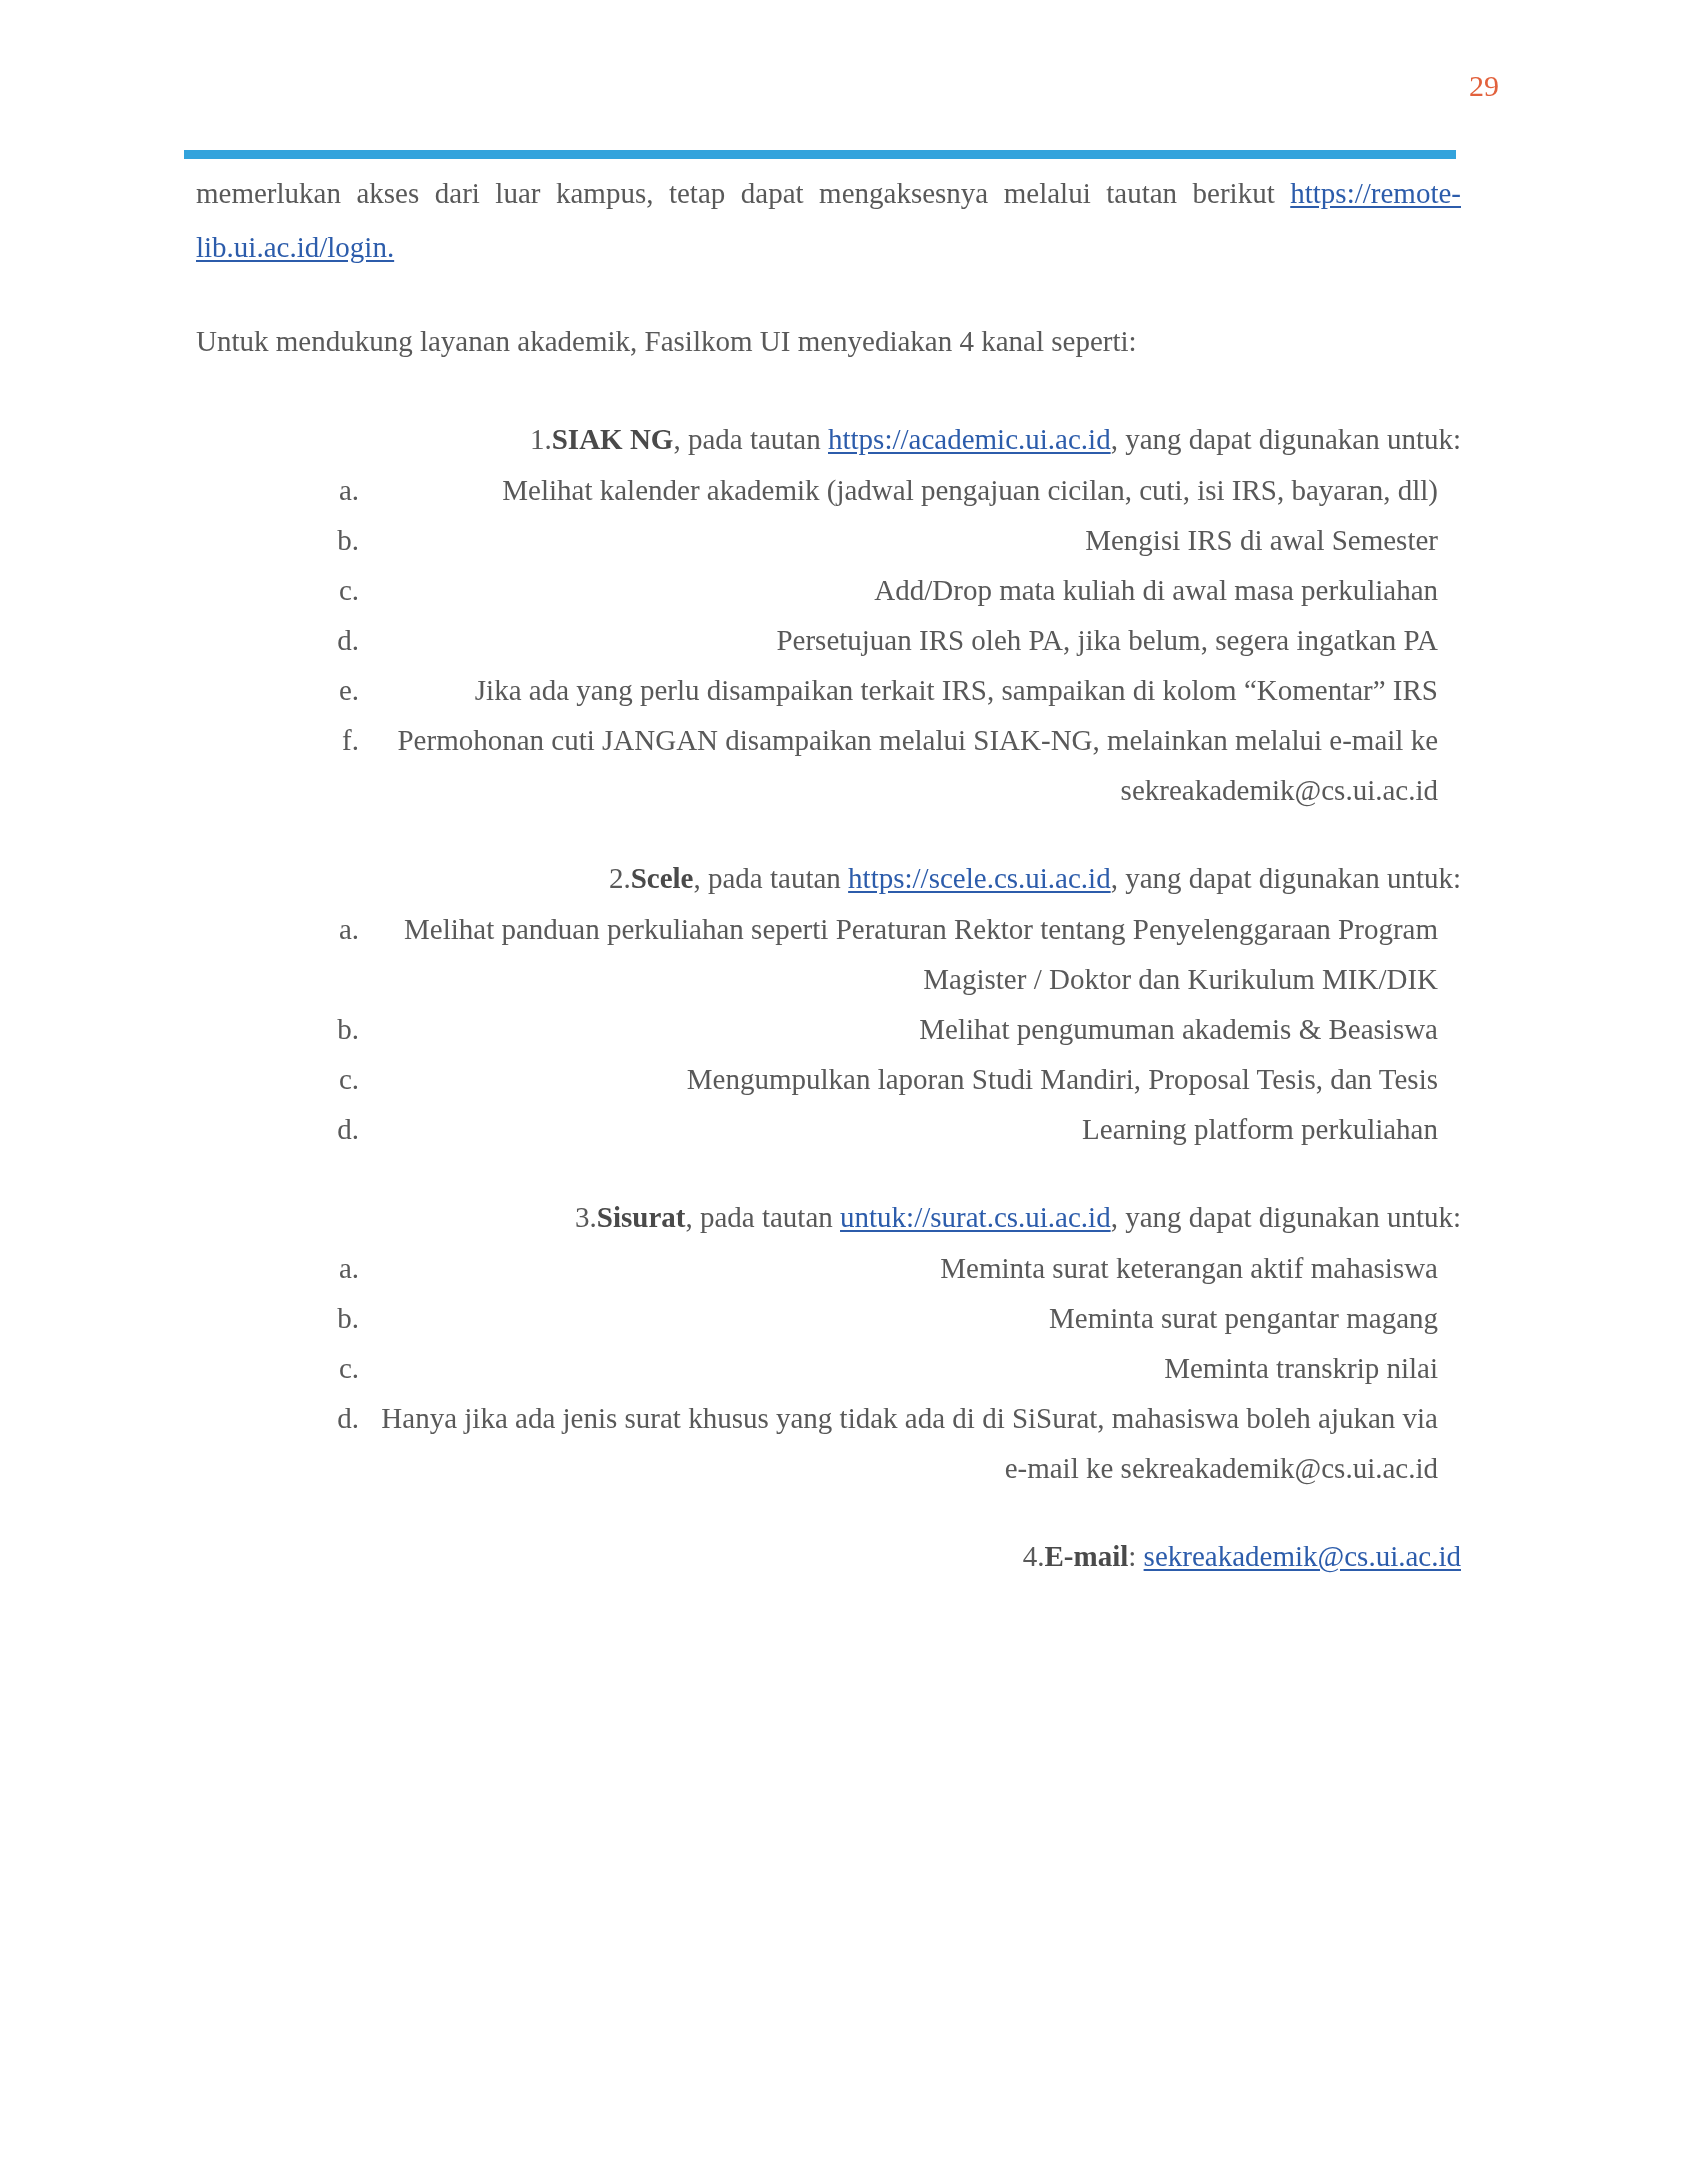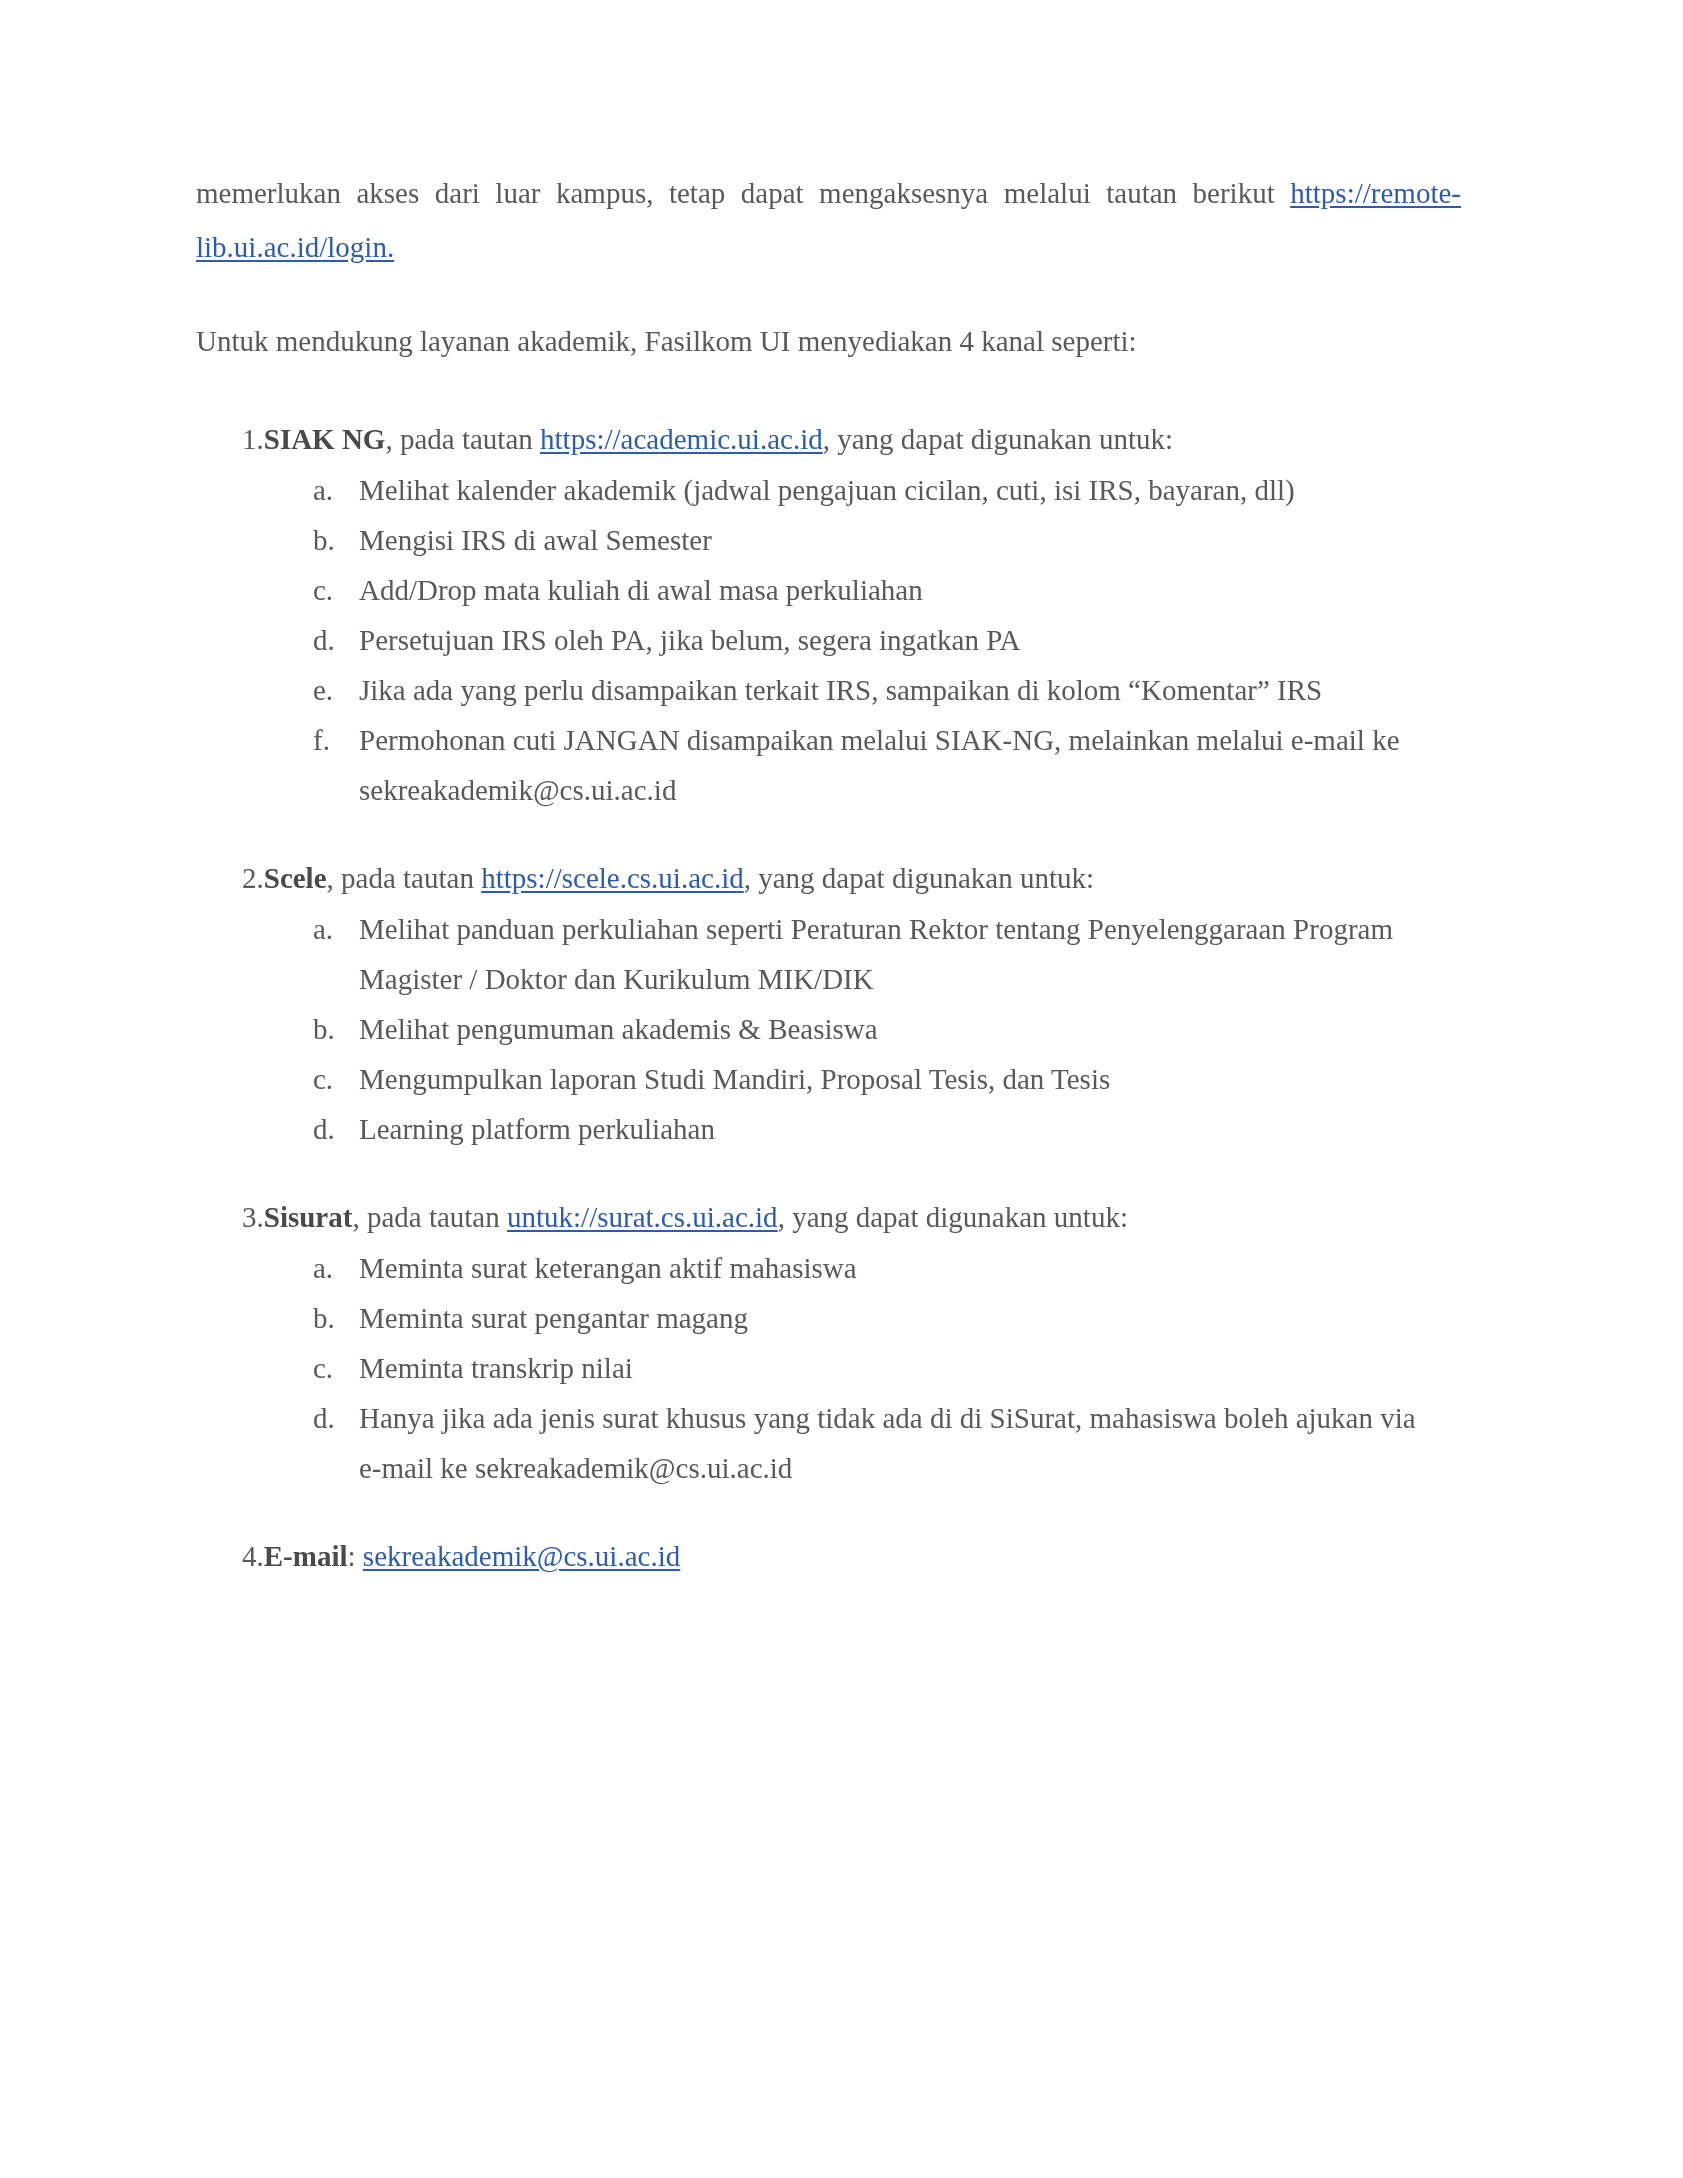--- a/index.html
+++ b/index.html
@@ -83,20 +83,21 @@
     font-family: "Liberation Serif", "DejaVu Serif", serif;
   }
   
   .num-list {
     margin: 46px 0 0 0;
     padding: 0;
     list-style: none;
   }
   .num-item {
     margin: 0 0 0 0;
+    text-align: right;
   }
   .num-item + .num-item {
     margin-top: 38px;
   }
   .num-line {
     font-size: 29px;
     line-height: 51px;
     padding-left: 44px;
     text-indent: -44px;
     margin-left: 46px;
@@ -125,20 +126,24 @@
   .alpha-text {
     flex: 1 1 auto;
     max-width: 1079px;
   }
 </style>
 </head>
 <body>
 
 <div class="page">
 
+  <div class="page-header">
+    <div class="folio">29</div>
+    <div class="header-rule"></div>
+  </div>
 
   <div class="content">
 
     <p class="body-par par-gap-1"><span>memerlukan akses dari luar kampus, tetap dapat mengaksesnya melalui tautan berikut </span><a class="link" href="#">https://remote-lib.ui.ac.id/login.</a></p>
 
 
 
     <p class="body-par par-gap-3">Untuk mendukung layanan akademik, Fasilkom UI menyediakan 4 kanal seperti:</p>
 
     <ol class="num-list">

